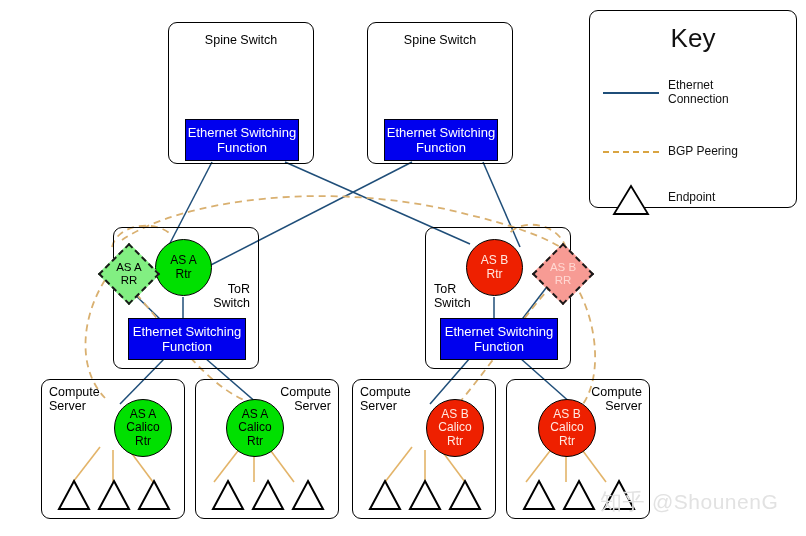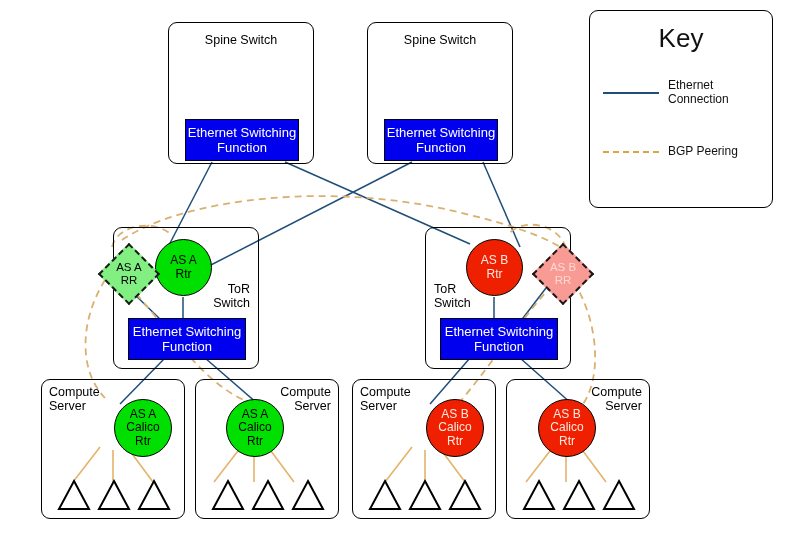--- a/index.html
+++ b/index.html
@@ -110,21 +110,21 @@
 
   
   .endpoint {
     position: absolute;
   }
 
   
   #key-box {
     position: absolute;
     left: 589px; top: 10px;
-    width: 184px; height: 198px;
+    width: 208px; height: 198px;
     border: 1.6px solid #000000;
     border-radius: 9px;
     background: #ffffff;
     box-sizing: border-box;
   }
   #key-title {
     position: absolute;
     left: 0; right: 0; top: 12px;
     text-align: center;
     font-size: 26px;
@@ -349,16 +349,28 @@
 
     <div class="key-row" style="top:134px;">
       <div class="key-swatch">
         <svg width="58" height="10" viewBox="0 0 58 10">
           <line x1="1" y1="5" x2="57" y2="5" stroke="#d9a441" stroke-width="1.8" stroke-dasharray="6 4"></line>
         </svg>
       </div>
       <div class="key-text">BGP Peering</div>
     </div>
 
-  </div>
-
+    <div class="key-row" style="top:172px; align-items:flex-start;">
+      <div class="key-swatch">
+        <svg width="58" height="34" viewBox="0 0 58 34">
+          <polygon points="29,3 46,31 12,31" fill="#ffffff" stroke="#000000" stroke-width="1.8"></polygon>
+        </svg>
+      </div>
+      <div class="key-text" style="padding-top:8px;">Endpoint</div>
+    </div>
+  </div>
+
+  <div id="watermark">
+    <span id="wm-logo">知乎</span>
+    <span>@ShounenG</span>
+  </div>
 
 </div>
 
 </body></html>

